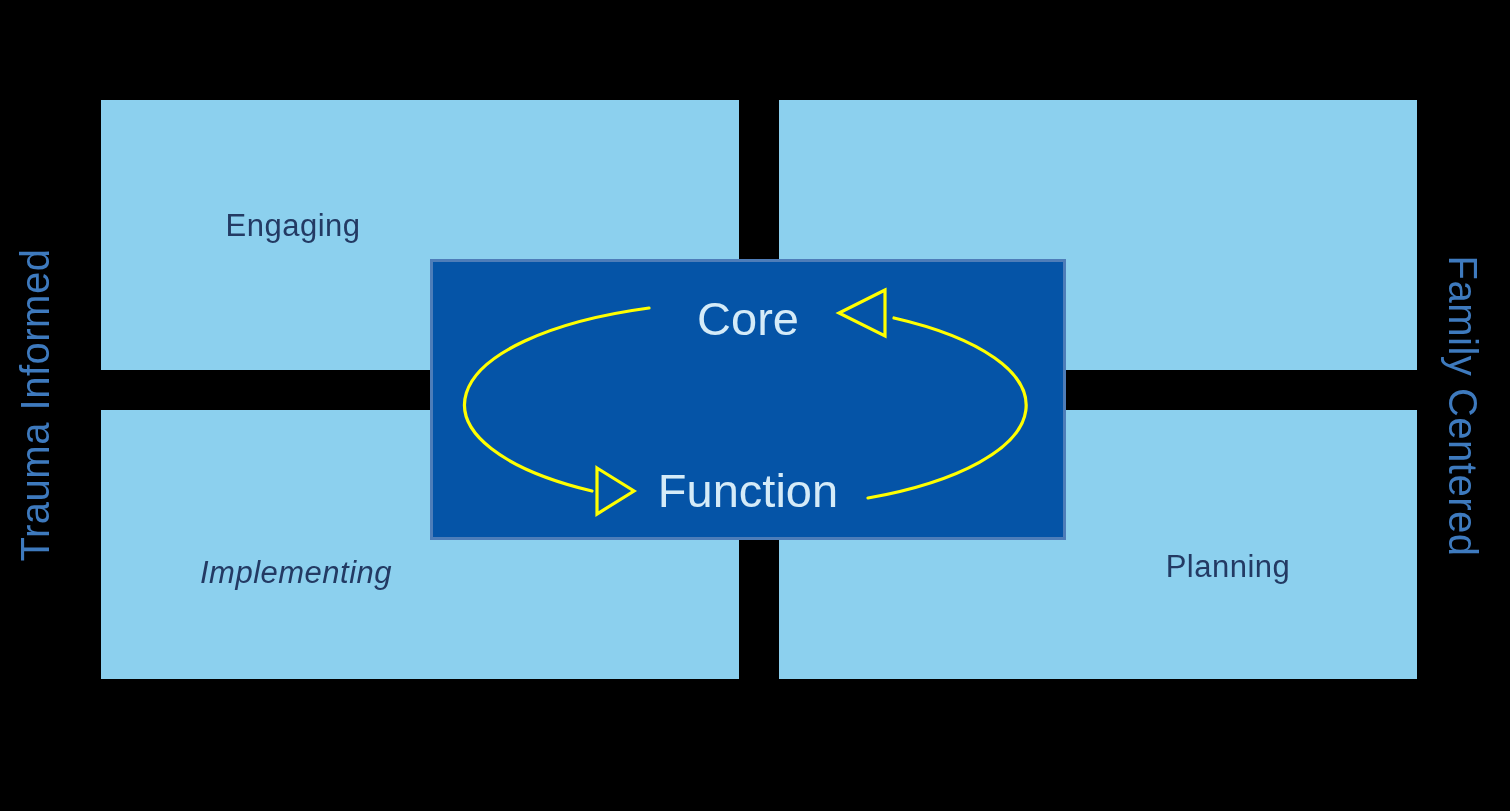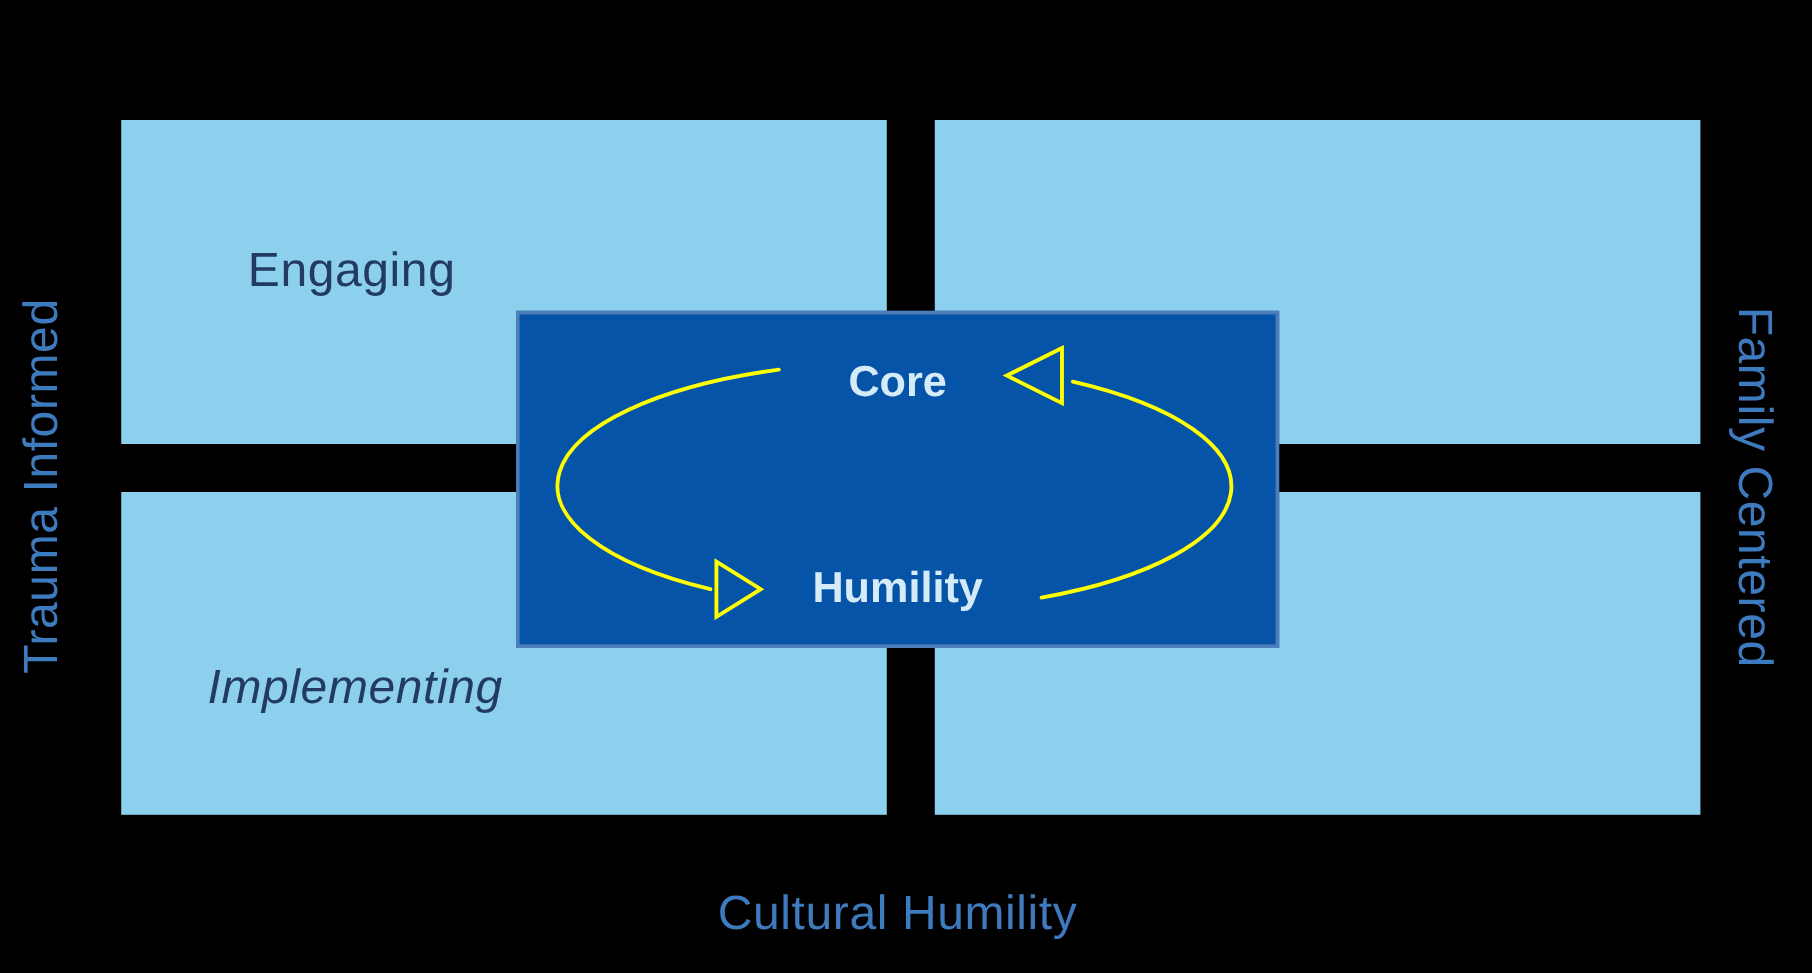--- a/index.html
+++ b/index.html
@@ -28,21 +28,21 @@
   }
   .q-tl { left: 101px; top: 100px; width: 638px; height: 270px; }
   .q-tr { left: 779px; top: 100px; width: 638px; height: 270px; }
   .q-bl { left: 101px; top: 410px; width: 638px; height: 269px; }
   .q-br { left: 779px; top: 410px; width: 638px; height: 269px; }
 
   .quad-label {
     position: absolute;
     transform: translate(-50%, -50%);
     color: var(--quadrant-label);
-    font-size: 40px;
+    font-size: 31px;
     letter-spacing: 0.5px;
     white-space: nowrap;
   }
   .lbl-engaging     { left: 293px;  top: 226px; }
   .lbl-assessing    { left: 1234px; top: 222px; }
   .lbl-implementing { left: 296px;  top: 573px; font-style: italic; }
   .lbl-planning     { left: 1228px; top: 567px; }
 
   .axis-label {
     position: absolute;
@@ -60,23 +60,22 @@
   .center-box {
     position: absolute;
     left: 430px; top: 259px; width: 636px; height: 281px;
     background: var(--center-fill);
     border: 3px solid var(--center-border);
   }
   .center-line {
     position: absolute;
     left: 748px;
     transform: translate(-50%, -50%);
-    font-size: 36px;
+    font-size: 47px;
     white-space: nowrap;
-    font-weight: bold;
   }
   .center-line.pale  { color: var(--center-text-pale); }
   .center-line.white { color: var(--center-text-white); }
   .cl-0 { top: 318px; }
   .cl-1 { top: 405px; }
   .cl-2 { top: 490px; }
 
   .arrow-overlay {
     position: absolute; left: 0; top: 0;
     width: 1510px; height: 811px;
@@ -95,28 +94,28 @@
 
 <div class="stage">
 
   <div class="quadrant q-tl"></div>
   <div class="quadrant q-tr"></div>
   <div class="quadrant q-bl"></div>
   <div class="quadrant q-br"></div>
 
   <div class="quad-label lbl-engaging">Engaging</div>
   <div class="quad-label lbl-implementing">Implementing</div>
+  <div class="quad-label lbl-planning">Planning</div>
 
   <div class="axis-label axis-right">Family Centered</div>
-  <div class="axis-label axis-bottom">Cultural Humility</div>
   <div class="axis-label axis-left">Trauma Informed</div>
 
   <div class="center-box"></div>
   <div class="center-line pale cl-0">Core</div>
-  <div class="center-line pale cl-2">Humility</div>
+  <div class="center-line pale cl-2">Function</div>
 
   <svg class="arrow-overlay" viewBox="0 0 1510 811">
     <path class="yellow-stroke" d="M 649 308 A 281 103 0 0 0 592 491"></path>
     <path class="yellow-stroke" d="M 868 498 A 281 103 0 0 0 894 318"></path>
     <polygon class="yellow-stroke" points="597,468 634,491 597,514"></polygon>
     <polygon class="yellow-stroke" points="885,290 839,313 885,336"></polygon>
   </svg>
 
 </div>
 

